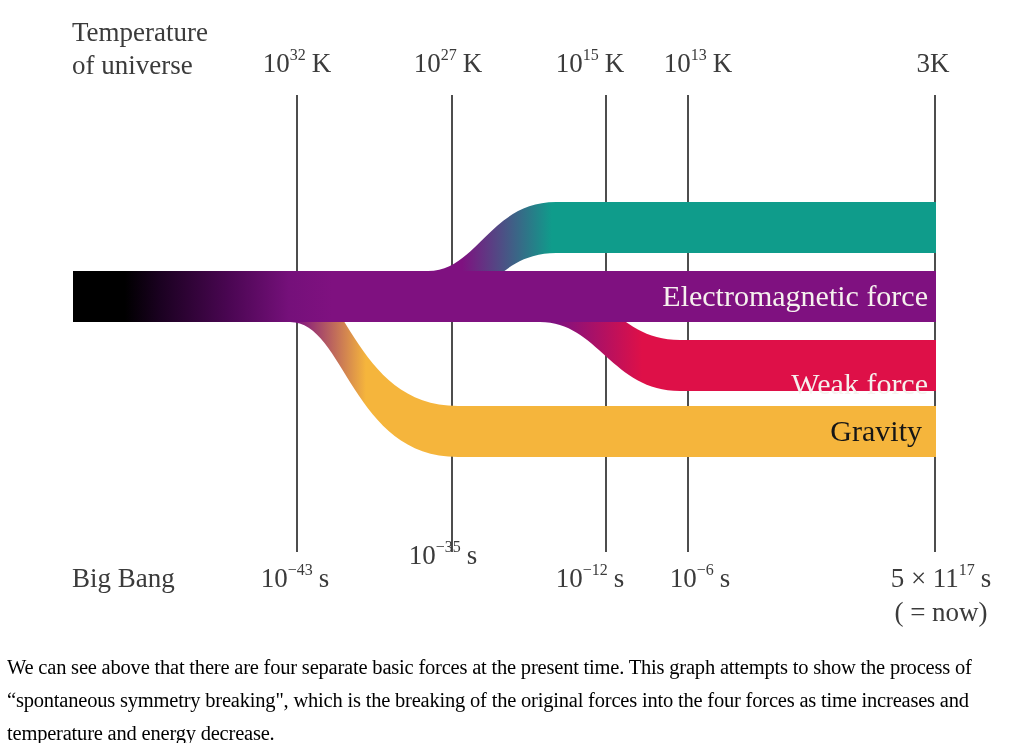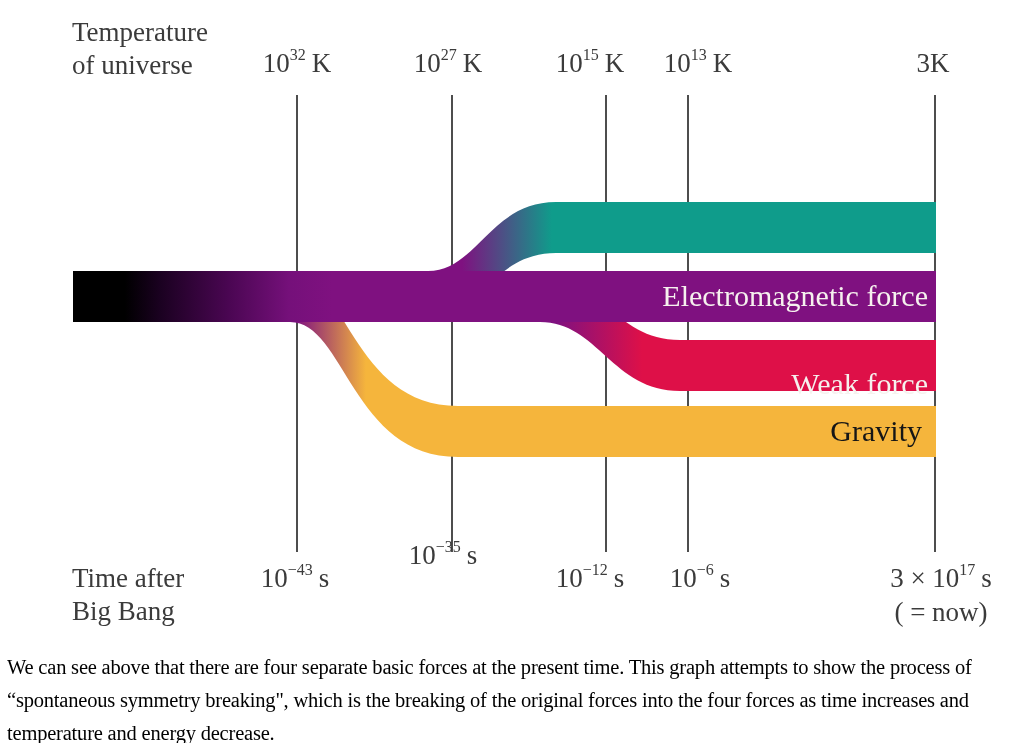--- a/index.html
+++ b/index.html
@@ -125,38 +125,37 @@
   </div>
   <div class="tick" style="left:933px;top:47px;">
     <span>3K</span><sup></sup><span class="unit"></span>
   </div>
 
   <div class="band-label light" style="right:96px;top:296px;">Electromagnetic force</div>
   <div class="band-label light" style="right:96px;top:384px;">Weak force</div>
   <div class="band-label dark" style="right:102px;top:431px;">Gravity</div>
 
   <div class="axis-title" style="left:72px;top:562px;">
-    <div>Time after</div>
     <div>Big Bang</div>
   </div>
 
   <div class="tick" style="left:295px;top:562px;">
     <span>10</span><sup>−43</sup><span class="unit">s</span>
   </div>
   <div class="tick" style="left:443px;top:530px;margin-top:9px;">
     <span>10</span><sup>−35</sup><span class="unit">s</span>
   </div>
   <div class="tick" style="left:590px;top:562px;">
     <span>10</span><sup>−12</sup><span class="unit">s</span>
   </div>
   <div class="tick" style="left:700px;top:562px;">
     <span>10</span><sup>−6</sup><span class="unit">s</span>
   </div>
   <div class="tick" style="left:941px;top:562px;">
-    <span>3 × 10</span><sup>17</sup><span class="unit">s</span>
+    <span>5 × 11</span><sup>17</sup><span class="unit">s</span>
     <span class="tick-note">( = now)</span>
   </div>
 
   <div id="caption">
     <div>We can see above that there are four separate basic forces at the present time. This graph attempts to show the process of</div>
     <div>“spontaneous symmetry breaking", which is the breaking of the original forces into the four forces as time increases and</div>
     <div>temperature and energy decrease.</div>
   </div>
 
 </div>

